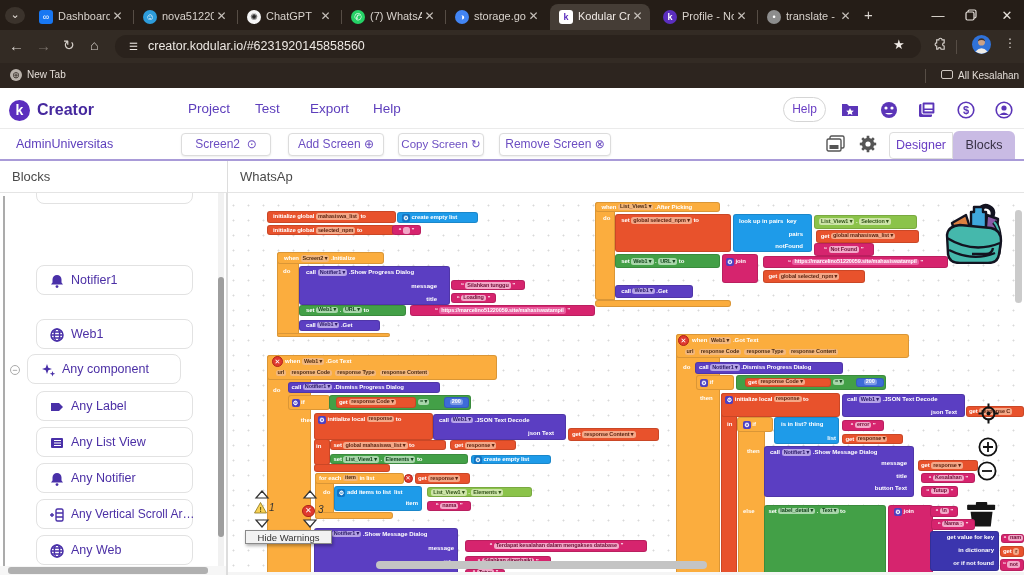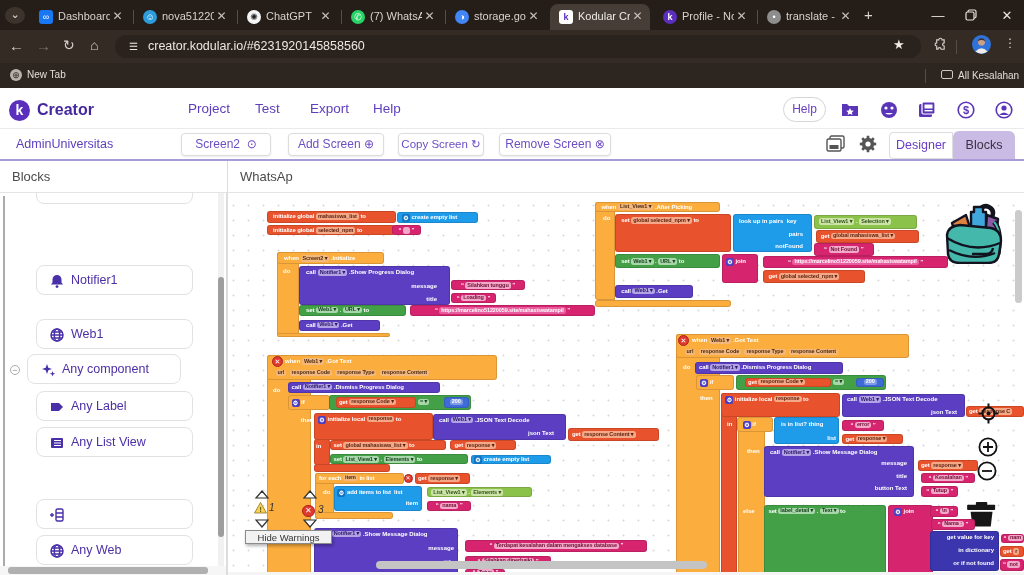--- a/index.html
+++ b/index.html
@@ -215,26 +215,34 @@
       </svg>
       <span class="lbl">Any Label</span>
     </div>
 <div class="item" style="top:234px">
       <svg width="16" height="16" viewBox="0 0 16 16">
         <rect x="2" y="3" width="12" height="10" rx="1" fill="#4930a8"></rect>
         <path d="M5 5.5 h7 M5 8 h7 M5 10.5 h7" stroke="#fff" stroke-width="1"></path>
       </svg>
       <span class="lbl">Any List View</span>
     </div>
+<div class="item" style="top:270px">
+      <svg width="16" height="16" viewBox="0 0 16 16">
+        <path d="M8 2 a4.5 4.5 0 0 1 4.5 4.5 v3 l1.5 2 h-12 l1.5 -2 v-3 A4.5 4.5 0 0 1 8 2z" fill="#4930a8"></path>
+        <circle cx="8" cy="13.6" r="1.4" fill="#4930a8"></circle>
+      </svg>
+      <span class="lbl">Any Notifier</span>
+    </div>
 <div class="item" style="top:306px">
       <svg width="16" height="16" viewBox="0 0 16 16">
         <path d="M1 8 h4 M3 6 v4" stroke="#4930a8" stroke-width="1.4"></path>
         <rect x="7" y="2" width="7" height="12" rx="1.5" fill="none" stroke="#4930a8" stroke-width="1.4"></rect>
         <path d="M7 6 h7 M7 10 h7" stroke="#4930a8" stroke-width="1.4"></path>
       </svg>
+      <span class="lbl" style="font-size:12px">Any Vertical Scroll Ar…</span>
     </div>
 <div class="item" style="top:342px">
       <svg width="16" height="16" viewBox="0 0 16 16">
         <circle cx="8" cy="8" r="6" fill="none" stroke="#4930a8" stroke-width="1.5"></circle>
         <ellipse cx="8" cy="8" rx="2.7" ry="6" fill="none" stroke="#4930a8" stroke-width="1.5"></ellipse>
         <path d="M2 8 h12 M3 5 h10 M3 11 h10" stroke="#4930a8" stroke-width="1.5"></path>
       </svg>
       <span class="lbl">Any Web</span>
     </div>
 <div class="a" style="left:3px;top:3px;width:2px;height:376px;background:#ababab"></div>

